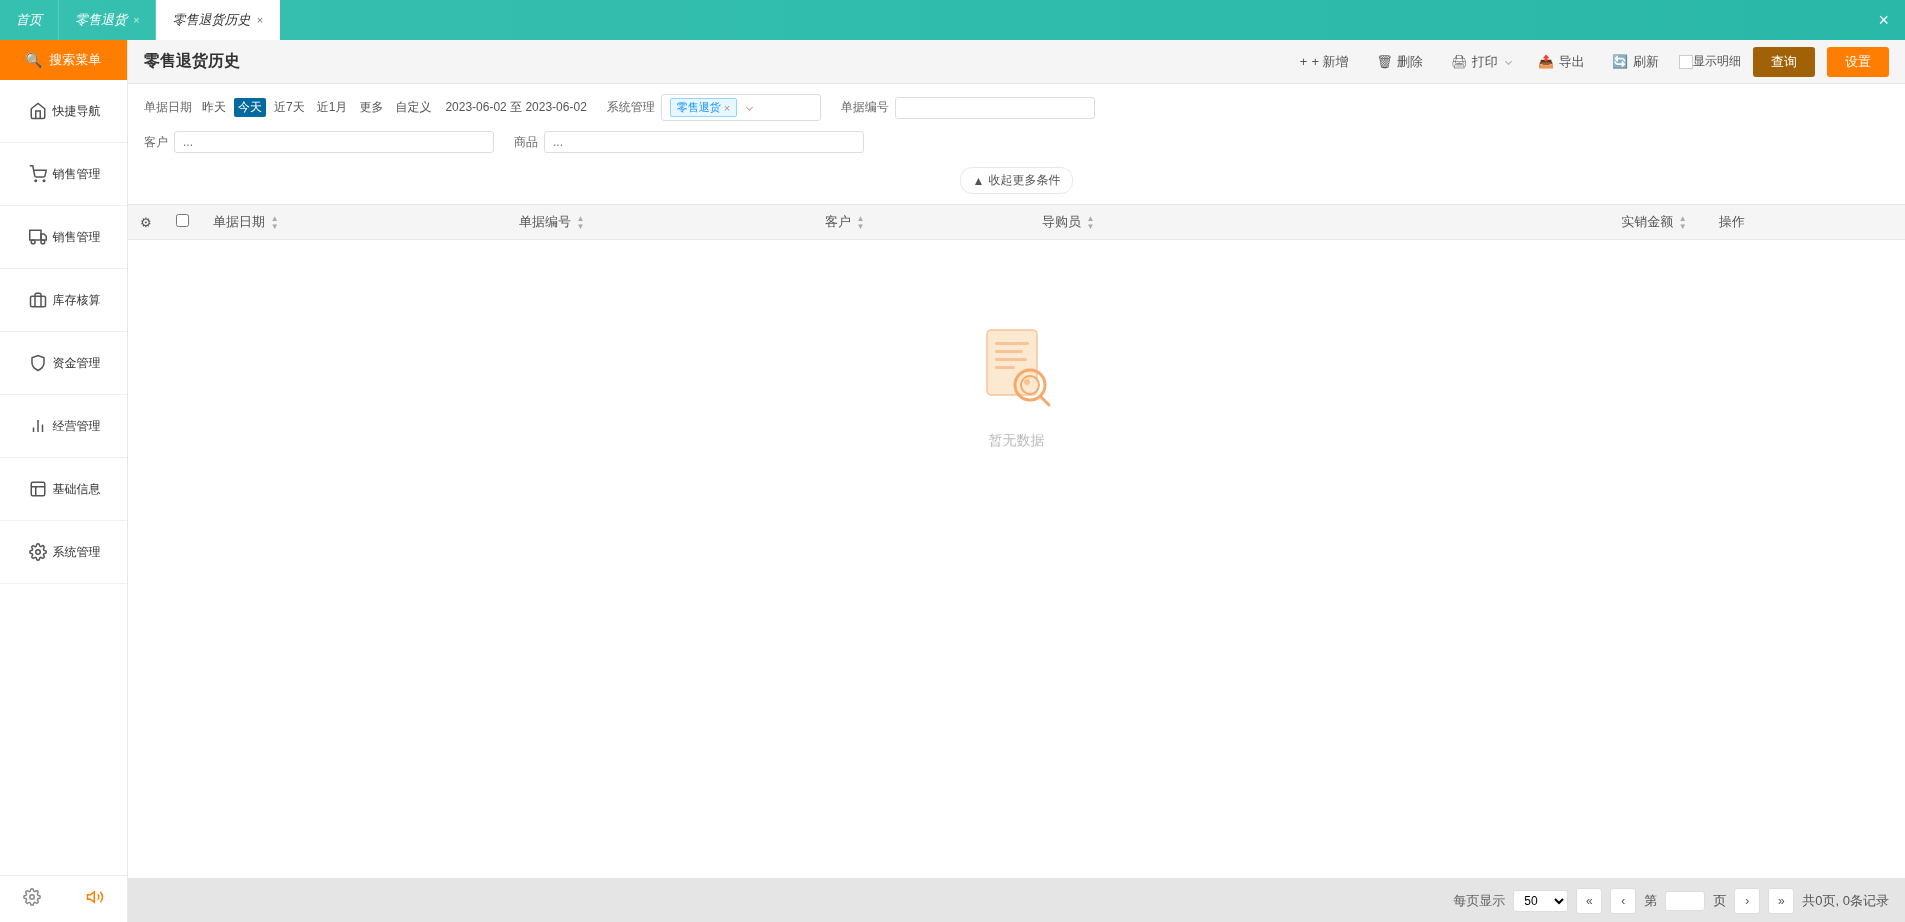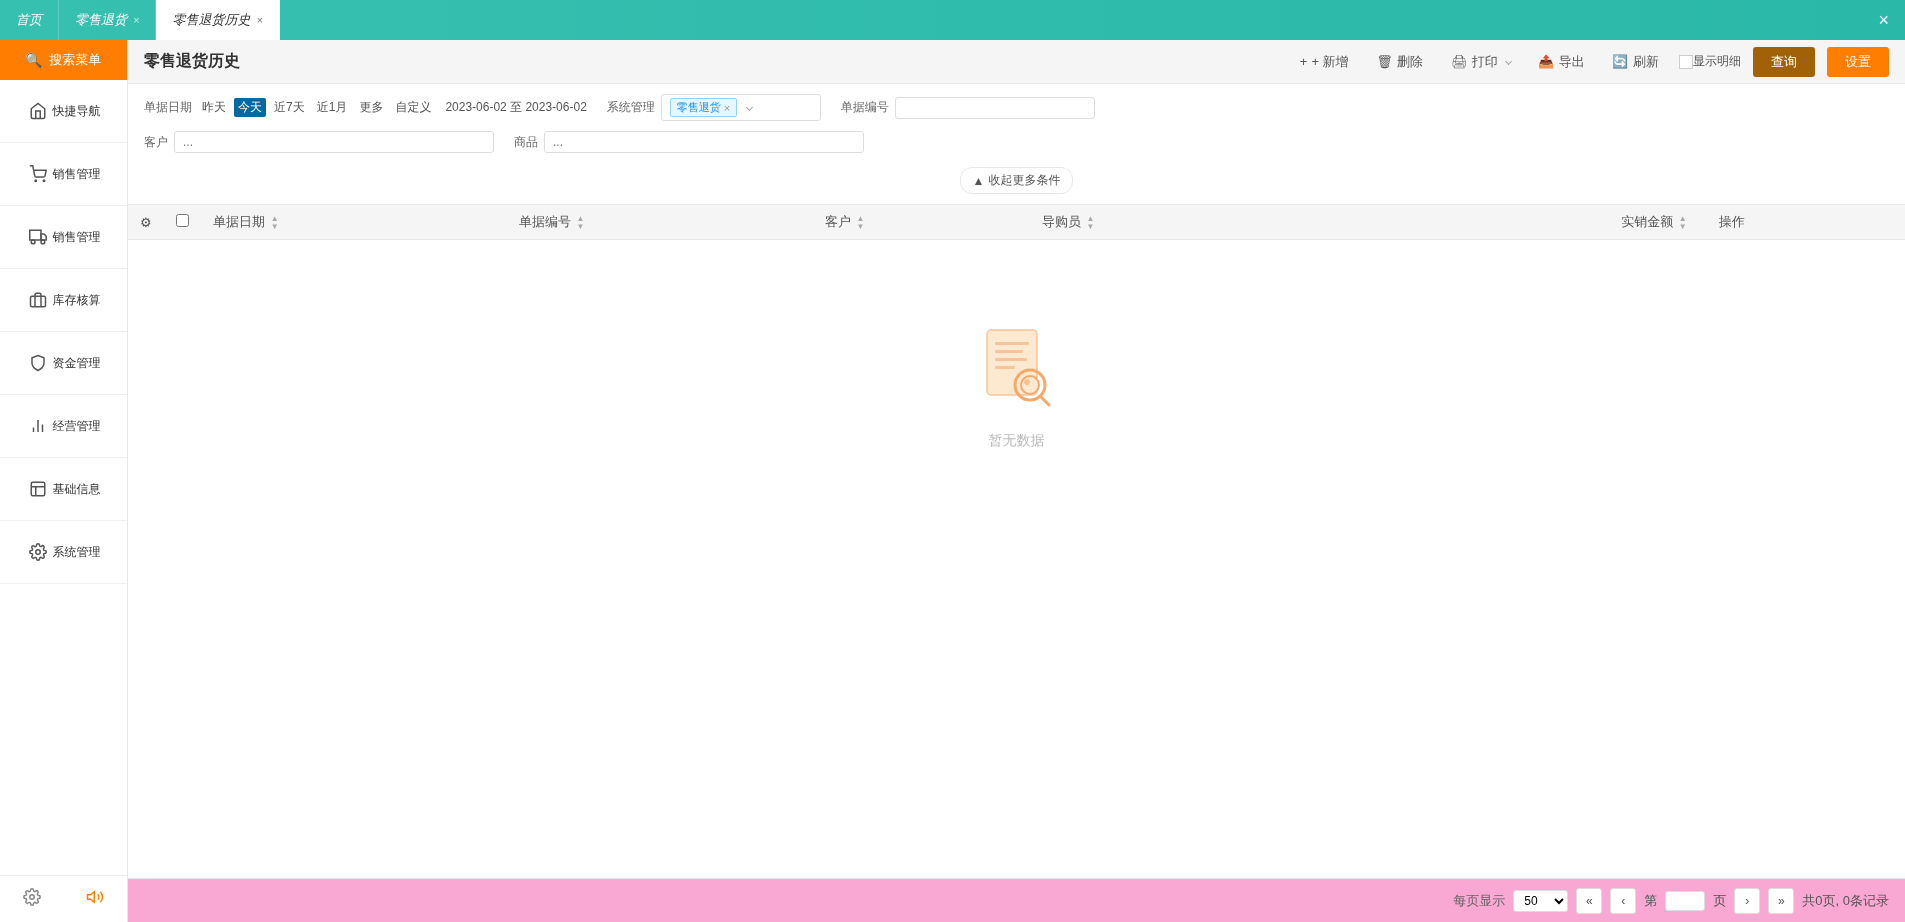--- a/index.html
+++ b/index.html
@@ -347,21 +347,21 @@
     }
 
     
     .pagination-bar {
       height: 44px;
       display: flex;
       align-items: center;
       justify-content: flex-end;
       padding: 0 16px;
       border-top: 1px solid #e8e8e8;
-      background: #f9a8d4;
+      background: #e5e5e5;
       flex-shrink: 0;
       gap: 8px;
       font-size: 13px;
       color: #555;
     }
     .page-size-label { color: #666; }
     .page-size-select {
       border: 1px solid #ddd;
       border-radius: 3px;
       padding: 2px 6px;

